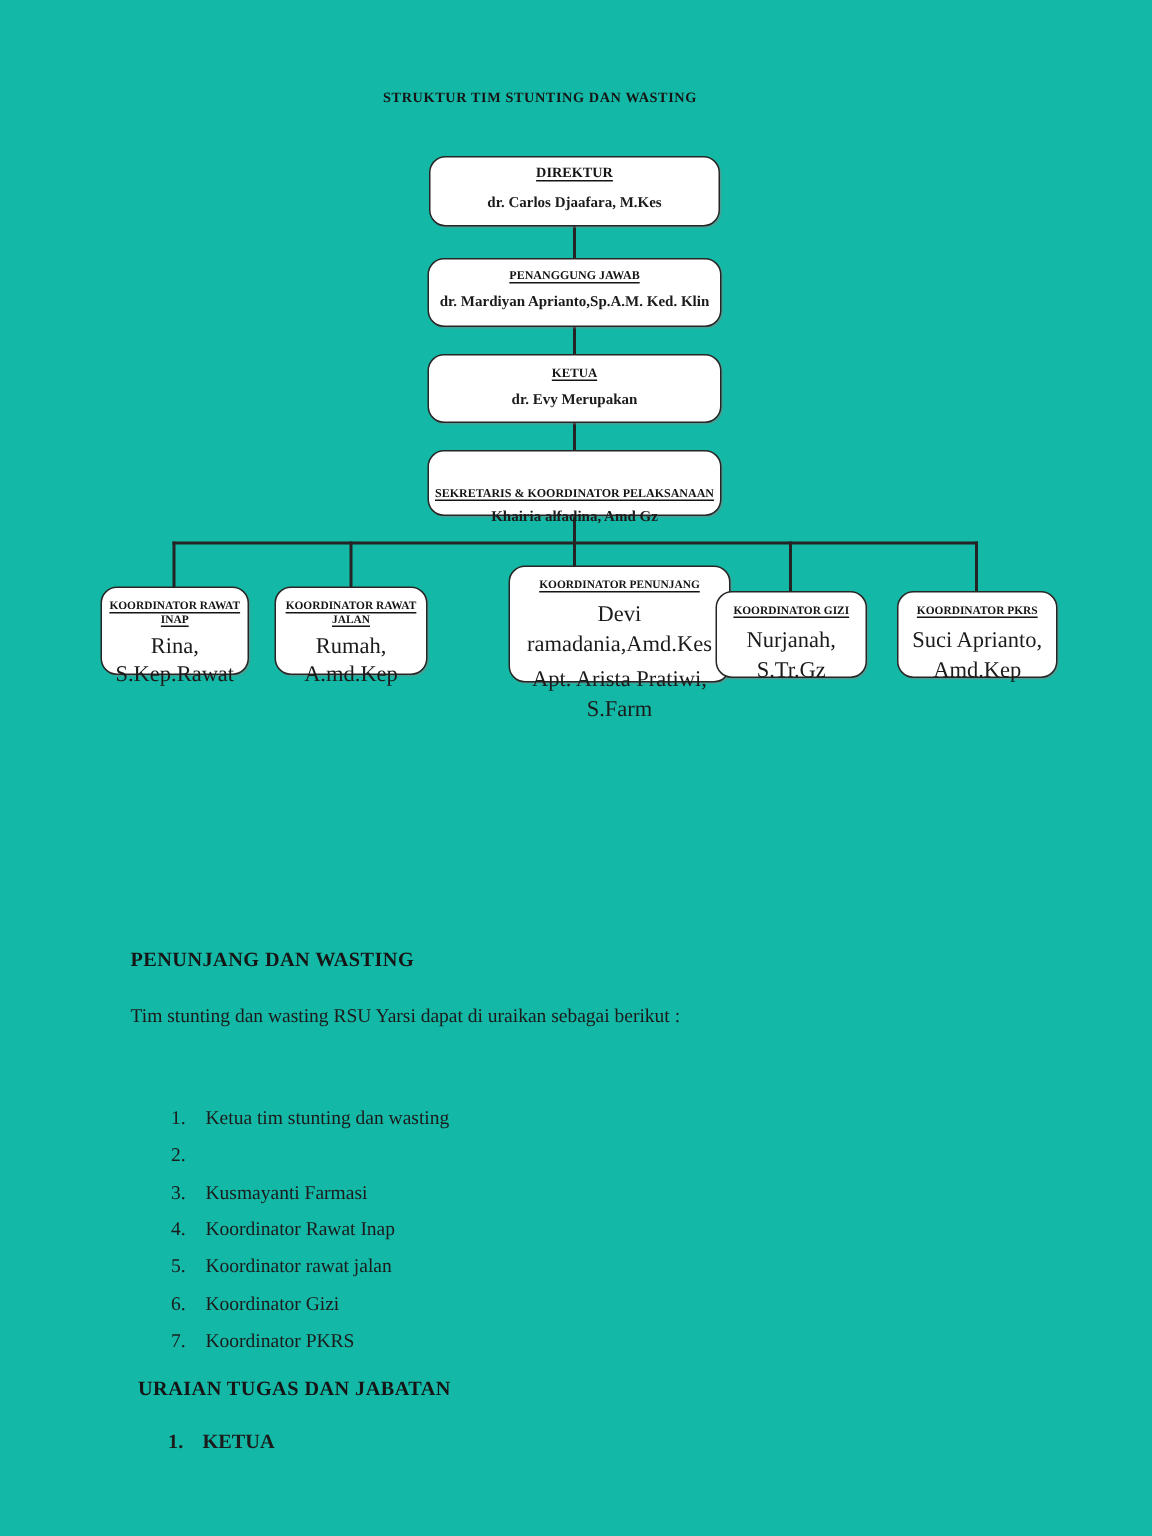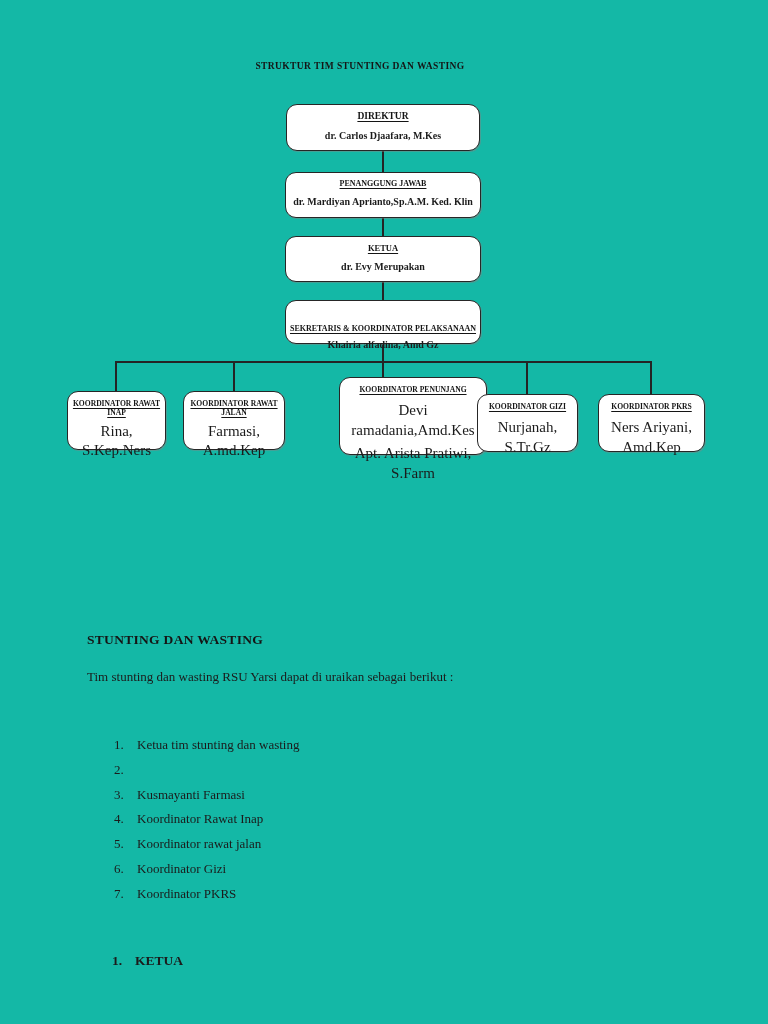--- a/index.html
+++ b/index.html
@@ -137,45 +137,45 @@
     <div class="oname">dr. Evy Merupakan</div>
   </div>
 
   <div class="obox top4" style="left:285px; top:300px; width:196px; height:44px; padding-top:23px;">
     <div class="otitle" style="font-size:8px;">SEKRETARIS &amp; KOORDINATOR PELAKSANAAN</div>
     <div class="oname" style="margin-top:4px;">Khairia alfadina, Amd Gz</div>
   </div>
 
   <div class="obox coord" style="left:67px; top:391px; width:99px; height:59px;">
     <div class="otitle">KOORDINATOR RAWAT INAP</div>
-    <div class="oname" style="margin-top:4px;">Rina, S.Kep.Ners</div>
+    <div class="oname" style="margin-top:4px;">Rina, S.Kep.Rawat</div>
   </div>
 
   <div class="obox coord" style="left:183px; top:391px; width:102px; height:59px;">
     <div class="otitle">KOORDINATOR RAWAT JALAN</div>
-    <div class="oname" style="margin-top:4px;">Farmasi, A.md.Kep</div>
+    <div class="oname" style="margin-top:4px;">Rumah, A.md.Kep</div>
   </div>
 
   <div class="obox coord" style="left:319px; top:377px; width:148px; height:78px;margin-left:20px;">
     <div class="otitle">KOORDINATOR PENUNJANG</div>
     <div class="oname">Devi ramadania,Amd.Kes</div>
     <div class="oname" style="margin-top:4px;">Apt. Arista Pratiwi, S.Farm</div>
   </div>
 
   <div class="obox coord" style="left:477px; top:394px; width:101px; height:58px;">
     <div class="otitle">KOORDINATOR GIZI</div>
     <div class="oname">Nurjanah, S.Tr.Gz</div>
   </div>
 
   <div class="obox coord" style="left:598px; top:394px; width:107px; height:58px;">
     <div class="otitle">KOORDINATOR PKRS</div>
-    <div class="oname">Ners Ariyani, Amd.Kep</div>
-  </div>
-
-  <div class="h-section" style="left:87px; top:632px;">STUNTING DAN WASTING</div>
+    <div class="oname">Suci Aprianto, Amd.Kep</div>
+  </div>
+
+  <div class="h-section" style="left:87px; top:632px;">PENUNJANG DAN WASTING</div>
 
   <div class="intro" style="left:87px; top:669px;">Tim stunting dan wasting RSU Yarsi dapat di uraikan sebagai berikut :</div>
 
   <div class="numlist">
     <div class="row">
       <span class="num">1.</span>
       <span class="lbl">Ketua tim stunting dan wasting</span>
     </div>
     <div class="row">
       <span class="num">2.</span>
@@ -195,20 +195,21 @@
     <div class="row">
       <span class="num">6.</span>
       <span class="lbl">Koordinator Gizi</span>
     </div>
     <div class="row">
       <span class="num">7.</span>
       <span class="lbl">Koordinator PKRS</span>
     </div>
   </div>
 
+  <div class="h-section" style="left:92px; top:918px;">URAIAN TUGAS DAN JABATAN</div>
 
   <div class="uraian-item">
     <span class="num">1.</span>
     <span>KETUA</span>
   </div>
 
 
 </div>
 
 </body></html>

